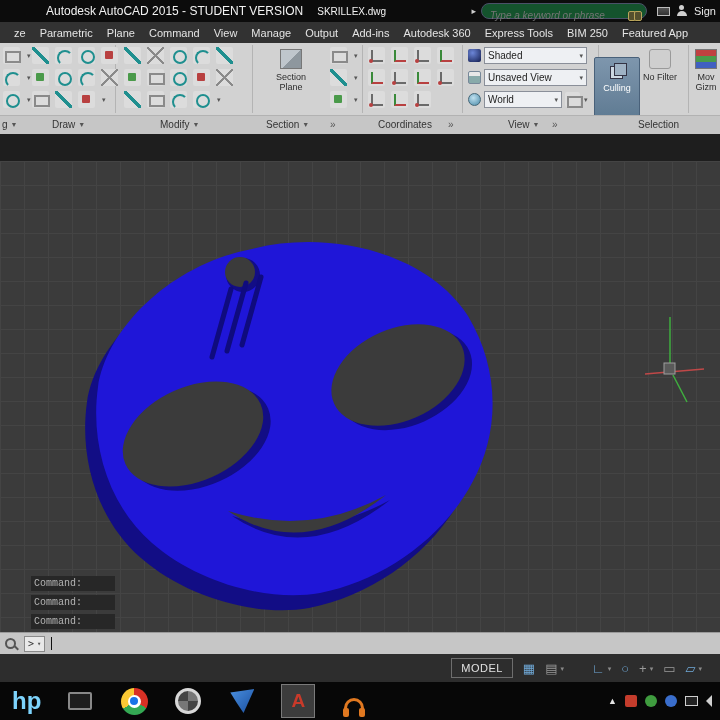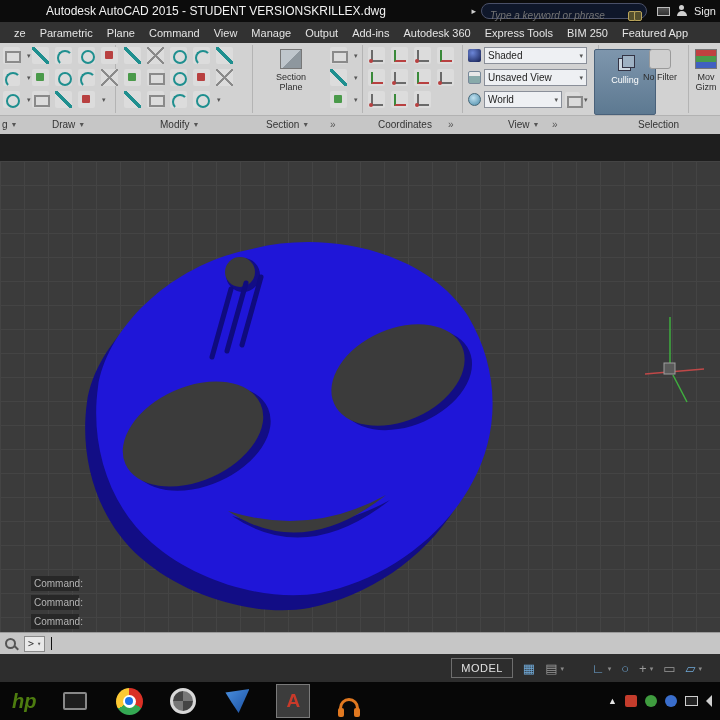--- a/index.html
+++ b/index.html
@@ -4,24 +4,24 @@
 <style>
   * { margin:0; padding:0; box-sizing:border-box; }
   html,body { width:720px; height:720px; overflow:hidden; }
   body { font-family:"Liberation Sans", sans-serif; }
   .screen { position:relative; width:720px; height:720px; background:#1c1c1c; overflow:hidden; }
   .abs { position:absolute; }
 
   
   .titlebar { top:0; left:0; width:720px; height:22px; background:#0c0c0c; display:flex; align-items:center; color:#eee; }
   .titlebar .apptitle { margin-left:46px; font-size:12px; color:#f2f2f2; white-space:nowrap; }
-  .titlebar .docname { font-size:12px; color:#f2f2f2; white-space:nowrap; }
+  .titlebar .docname { margin-left:14px; font-size:10px; color:#f2f2f2; white-space:nowrap; }
   .search-wrap { margin-left:auto; display:flex; align-items:center; gap:5px; }
   .search-arrow { color:#cfcfcf; font-size:9px; }
-  .searchbox { width:166px; height:16px; background:#0f172a; border:1px solid #4a5068; border-radius:8px; display:flex; align-items:center; padding:8px 4px 0 8px; }
+  .searchbox { width:166px; height:16px; background:#14532d; border:1px solid #4a5068; border-radius:8px; display:flex; align-items:center; padding:8px 4px 0 8px; }
   .searchbox input { flex:1; background:transparent; border:none; outline:none; color:#aab; font-style:italic; font-size:10px; font-family:"Liberation Sans",sans-serif; min-width:0; }
   .binoculars { width:14px; height:9px; position:relative; flex:none; }
   .binoculars::before, .binoculars::after { content:""; position:absolute; top:0; width:6px; height:8px; border:1px solid #b9a45a; border-radius:2px; background:#55502e; }
   .binoculars::before { left:0; } .binoculars::after { right:0; }
   .tb-icons { display:flex; align-items:center; gap:6px; margin:0 2px 0 10px; }
   .person-ic { width:12px; height:12px; position:relative; }
   .person-ic::before { content:""; position:absolute; left:3.5px; top:0; width:5px; height:5px; border-radius:50%; background:#cfcfcf; }
   .person-ic::after { content:""; position:absolute; left:1px; top:6px; width:10px; height:5px; border-radius:5px 5px 0 0; background:#cfcfcf; }
   .keys-ic { width:13px; height:9px; border:1px solid #bdbdbd; background:linear-gradient(#555,#333); }
   .signin { font-size:11px; color:#e8e8e8; white-space:nowrap; padding-right:2px; }
@@ -80,40 +80,40 @@
 
   
   .viewport { top:161px; left:0; width:720px; height:471px; background-color:#3b3b3b;
     background-image:
       linear-gradient(#444 1px, transparent 1px),
       linear-gradient(90deg, #444 1px, transparent 1px),
       linear-gradient(#4a4a4a 1px, transparent 1px),
       linear-gradient(90deg, #4a4a4a 1px, transparent 1px);
     background-size:24px 24px, 24px 24px, 120px 120px, 120px 120px; }
   .vp-svg { position:absolute; inset:0; }
-  .cmdhist { position:absolute; left:31px; width:48px; height:15px; background:#272727; color:#b4b4b4; font-family:Liberation Sans, sans-serif; font-size:10px; line-height:15px; padding-left:3px; }
+  .cmdhist { position:absolute; left:31px; width:84px; height:15px; background:#272727; color:#b4b4b4; font-family:Liberation Mono, monospace; font-size:10px; line-height:15px; padding-left:3px; }
 
   
   .cmdline { top:632px; left:0; width:720px; height:22px; background:#c6c6c6; display:flex; align-items:center; border-top:1px solid #9a9a9a; }
   .cust-ic { width:11px; height:11px; border:2px solid #555; border-radius:50%; margin-left:5px; position:relative; }
   .cust-ic::after { content:""; position:absolute; left:7px; top:7px; width:5px; height:2px; background:#555; transform:rotate(45deg); }
   .promptbox { margin-left:8px; height:16px; background:#e9e9e9; border:1px solid #8a8a8a; display:flex; align-items:center; font-family:"DejaVu Sans Mono", monospace; font-size:10px; color:#333; padding:0 3px; gap:2px; }
   .caret { width:1px; height:13px; background:#111; margin-left:6px; }
 
   
   .statusbar { top:654px; left:0; width:720px; height:28px; background:#2d2d2d; display:flex; align-items:center; justify-content:flex-end; gap:10px; padding-right:18px; }
   .modelbtn { border:1px solid #6e6e6e; color:#e2e2e2; font-size:11px; padding:3px 9px; letter-spacing:0.5px; }
   .sic { font-size:13px; line-height:1; display:flex; align-items:center; gap:2px; }
   .sic .dd { color:#8a8a8a; }
   .ic-on { color:#6fa8d6; } .ic-off { color:#9a9a9a; }
   .sgap { width:8px; }
 
   
   .taskbar { top:682px; left:0; width:720px; height:38px; background:#070707; display:flex; align-items:center; gap:24px; padding-left:12px; }
-  .hp { color:#4d7c0f; font-size:20px; font-weight:bold; font-style:italic; }
+  .hp { color:#7dd3fc; font-size:24px; font-weight:bold; }
   .tb-app { width:30px; height:30px; display:flex; align-items:center; justify-content:center; flex:none; }
   .monitor-ic { width:24px; height:18px; border:2px solid #888; background:#1e1e1e; border-radius:2px; }
   .chrome-ic { width:27px; height:27px; border-radius:50%; background:conic-gradient(#d93025 0 33%, #34a853 33% 66%, #fcc934 66% 100%); position:relative; }
   .chrome-ic::before { content:""; position:absolute; left:7px; top:7px; width:13px; height:13px; border-radius:50%; background:#fff; }
   .chrome-ic::after { content:""; position:absolute; left:9.5px; top:9.5px; width:8px; height:8px; border-radius:50%; background:#1a73e8; }
   .shutter-ic { width:26px; height:26px; border-radius:50%; border:3px solid #d8d8d8; background:conic-gradient(#777 0 25%, #444 25% 50%, #777 50% 75%, #444 75%); }
   .rkite-ic { width:24px; height:24px; background:linear-gradient(135deg,#4a90e0,#1a4fa0); clip-path:polygon(0 15%, 100% 0, 55% 100%, 25% 55%); }
   .acad { width:34px; height:34px; background:#3c3c3c; border:1px solid #7a7a7a; display:flex; align-items:center; justify-content:center; }
   .acad .a { color:#c83a2a; font-size:19px; font-weight:bold; }
   .phones-ic { width:20px; height:12px; border:3px solid #e07820; border-bottom:none; border-radius:11px 11px 0 0; position:relative; margin-top:6px; }
@@ -289,21 +289,21 @@
     <div class="combo-row" style="left:468px; top:48px">
       <span class="ucs-ic"></span>
       <div class="combo" style="width:78px">
         <span class="cv">World</span>
         <span class="dd">▾</span>
       </div>
       <span class="tool t-rect" style="width:15px;height:15px"></span>
       <span class="dd">▾</span>
     </div>
 
-    <div class="bigbtn culling" style="left:594px; top:6px; width:62px; height:66px">
+    <div class="bigbtn culling" style="left:594px; top:14px; width:46px; height:66px">
       <span class="cube-ic"></span>
       <span>Culling</span>
     </div>
 
     <div class="bigbtn" style="left:636px; top:2px; width:48px; height:66px">
       <span class="bic nofilter-ic"></span>
       <span>No Filter</span>
     </div>
 
     <div class="bigbtn" style="left:692px; top:2px; width:28px; height:66px; overflow:hidden">

